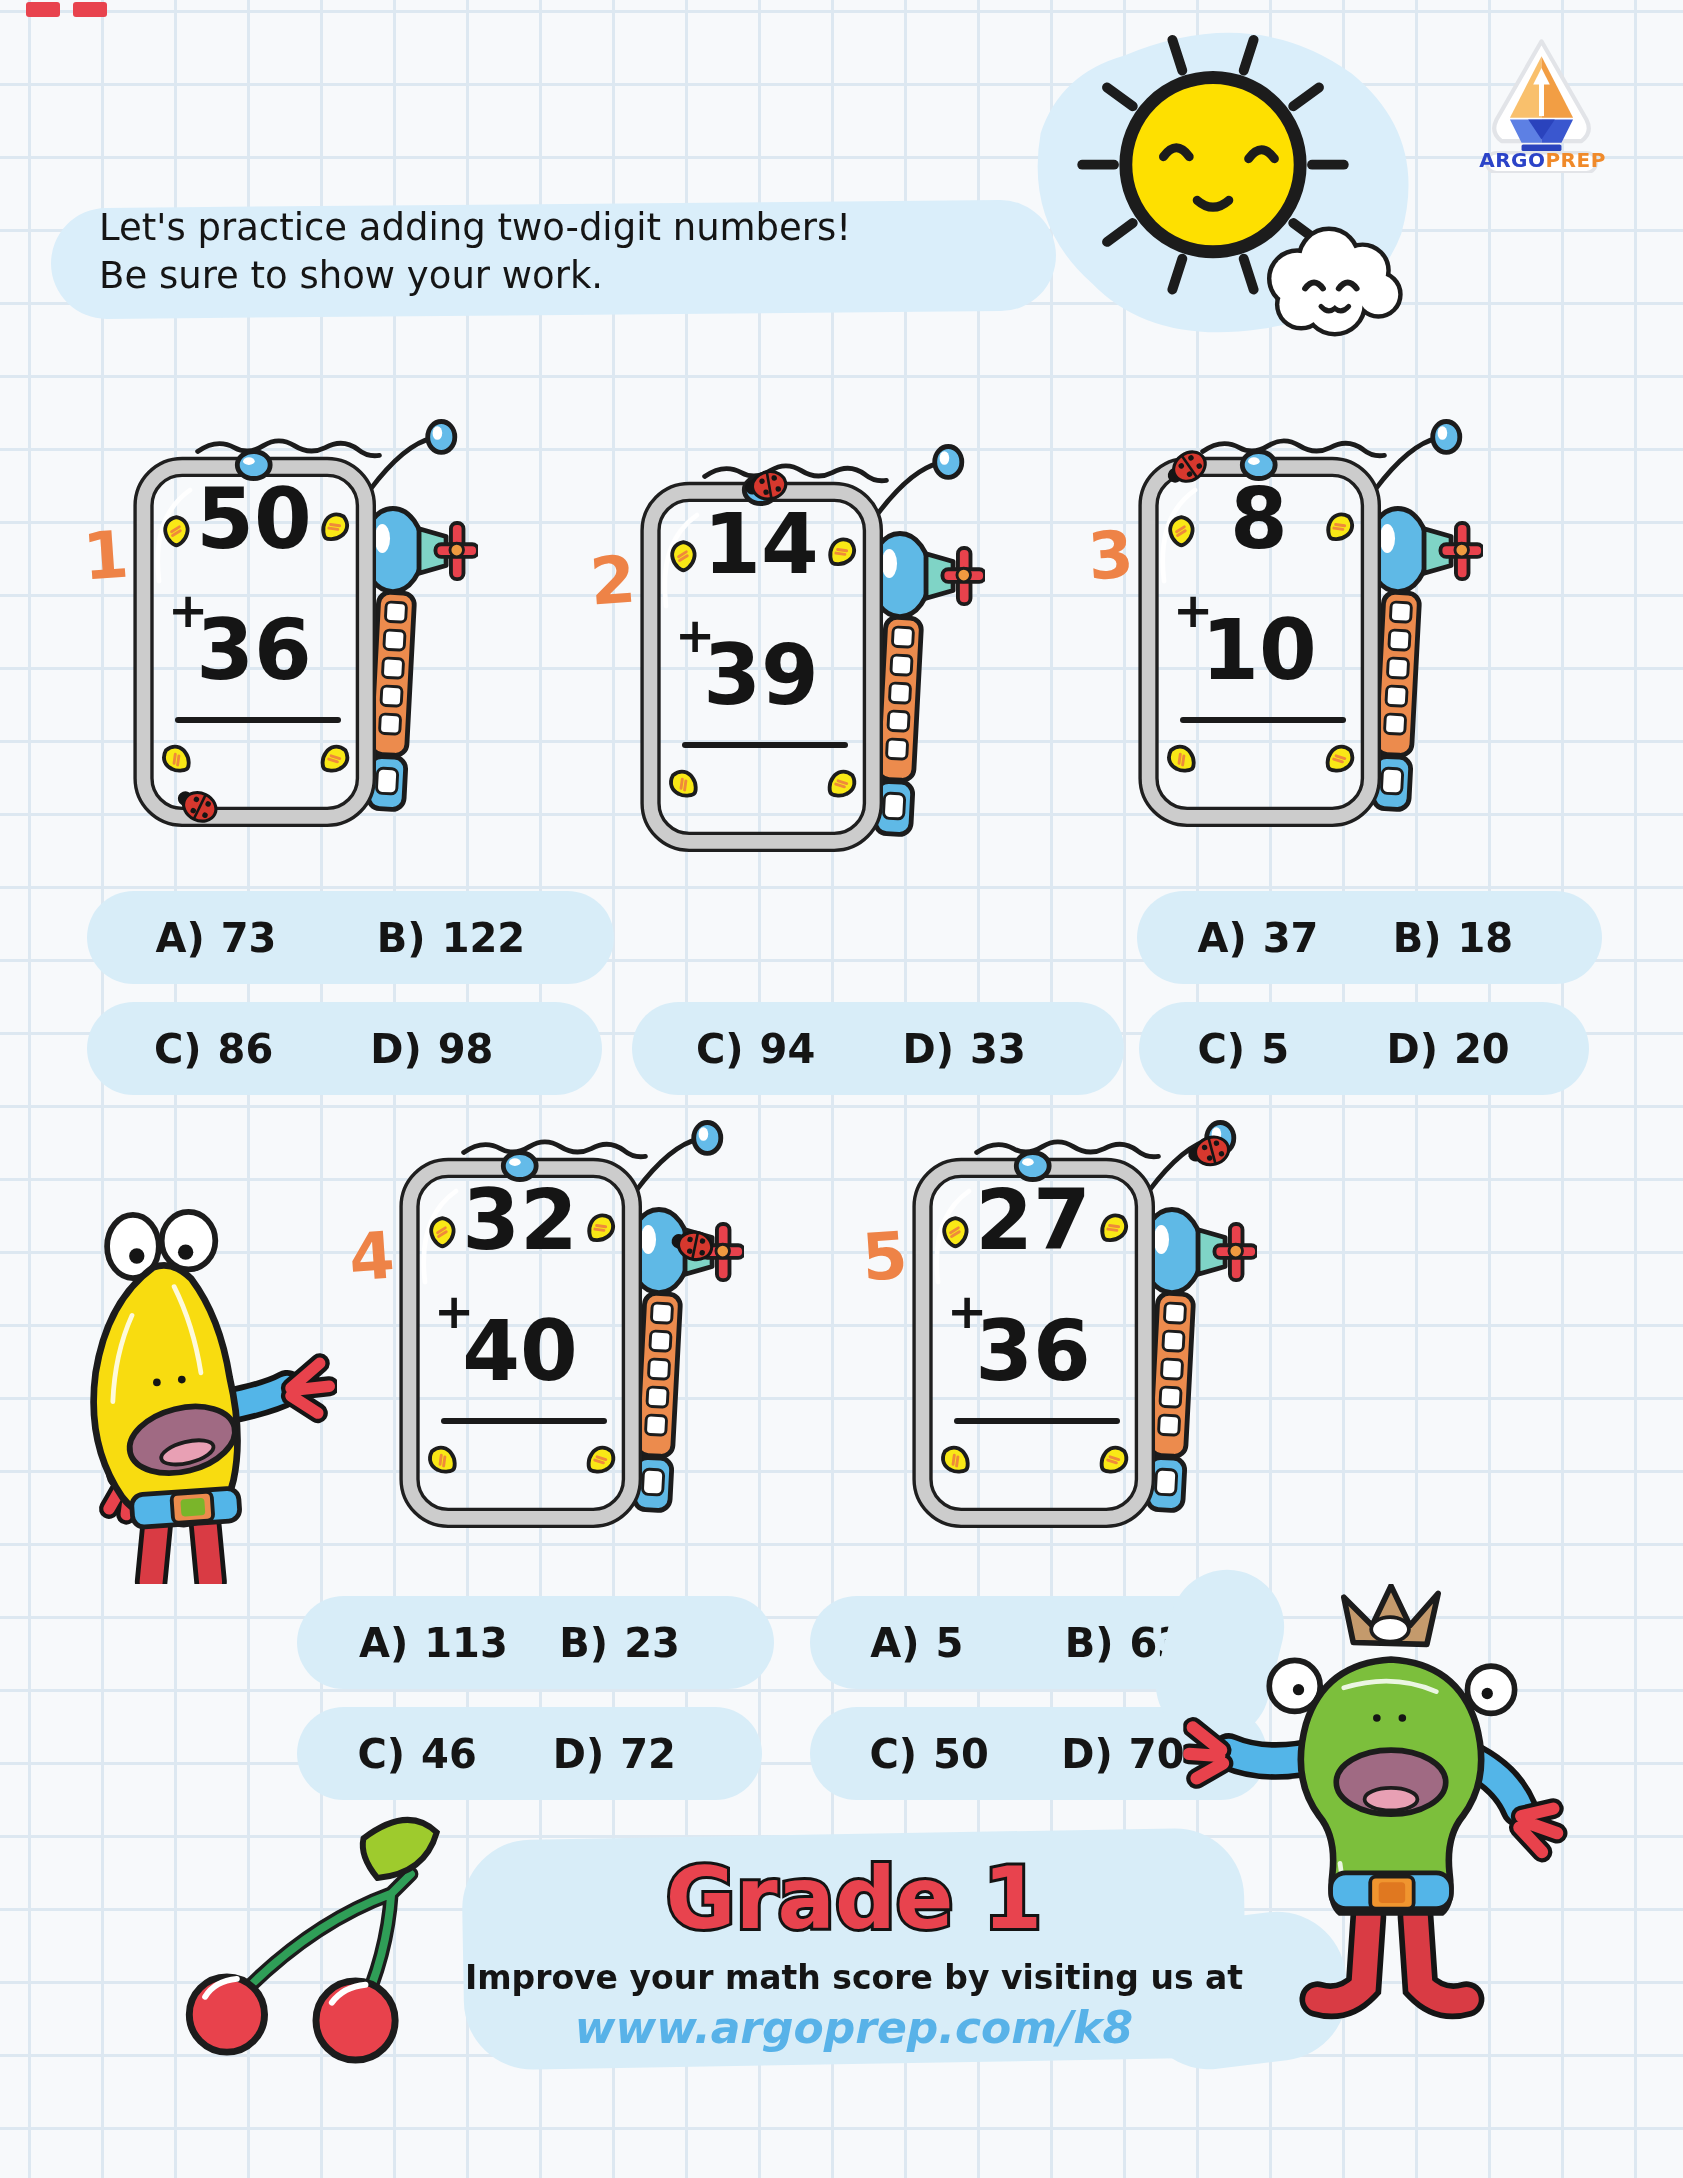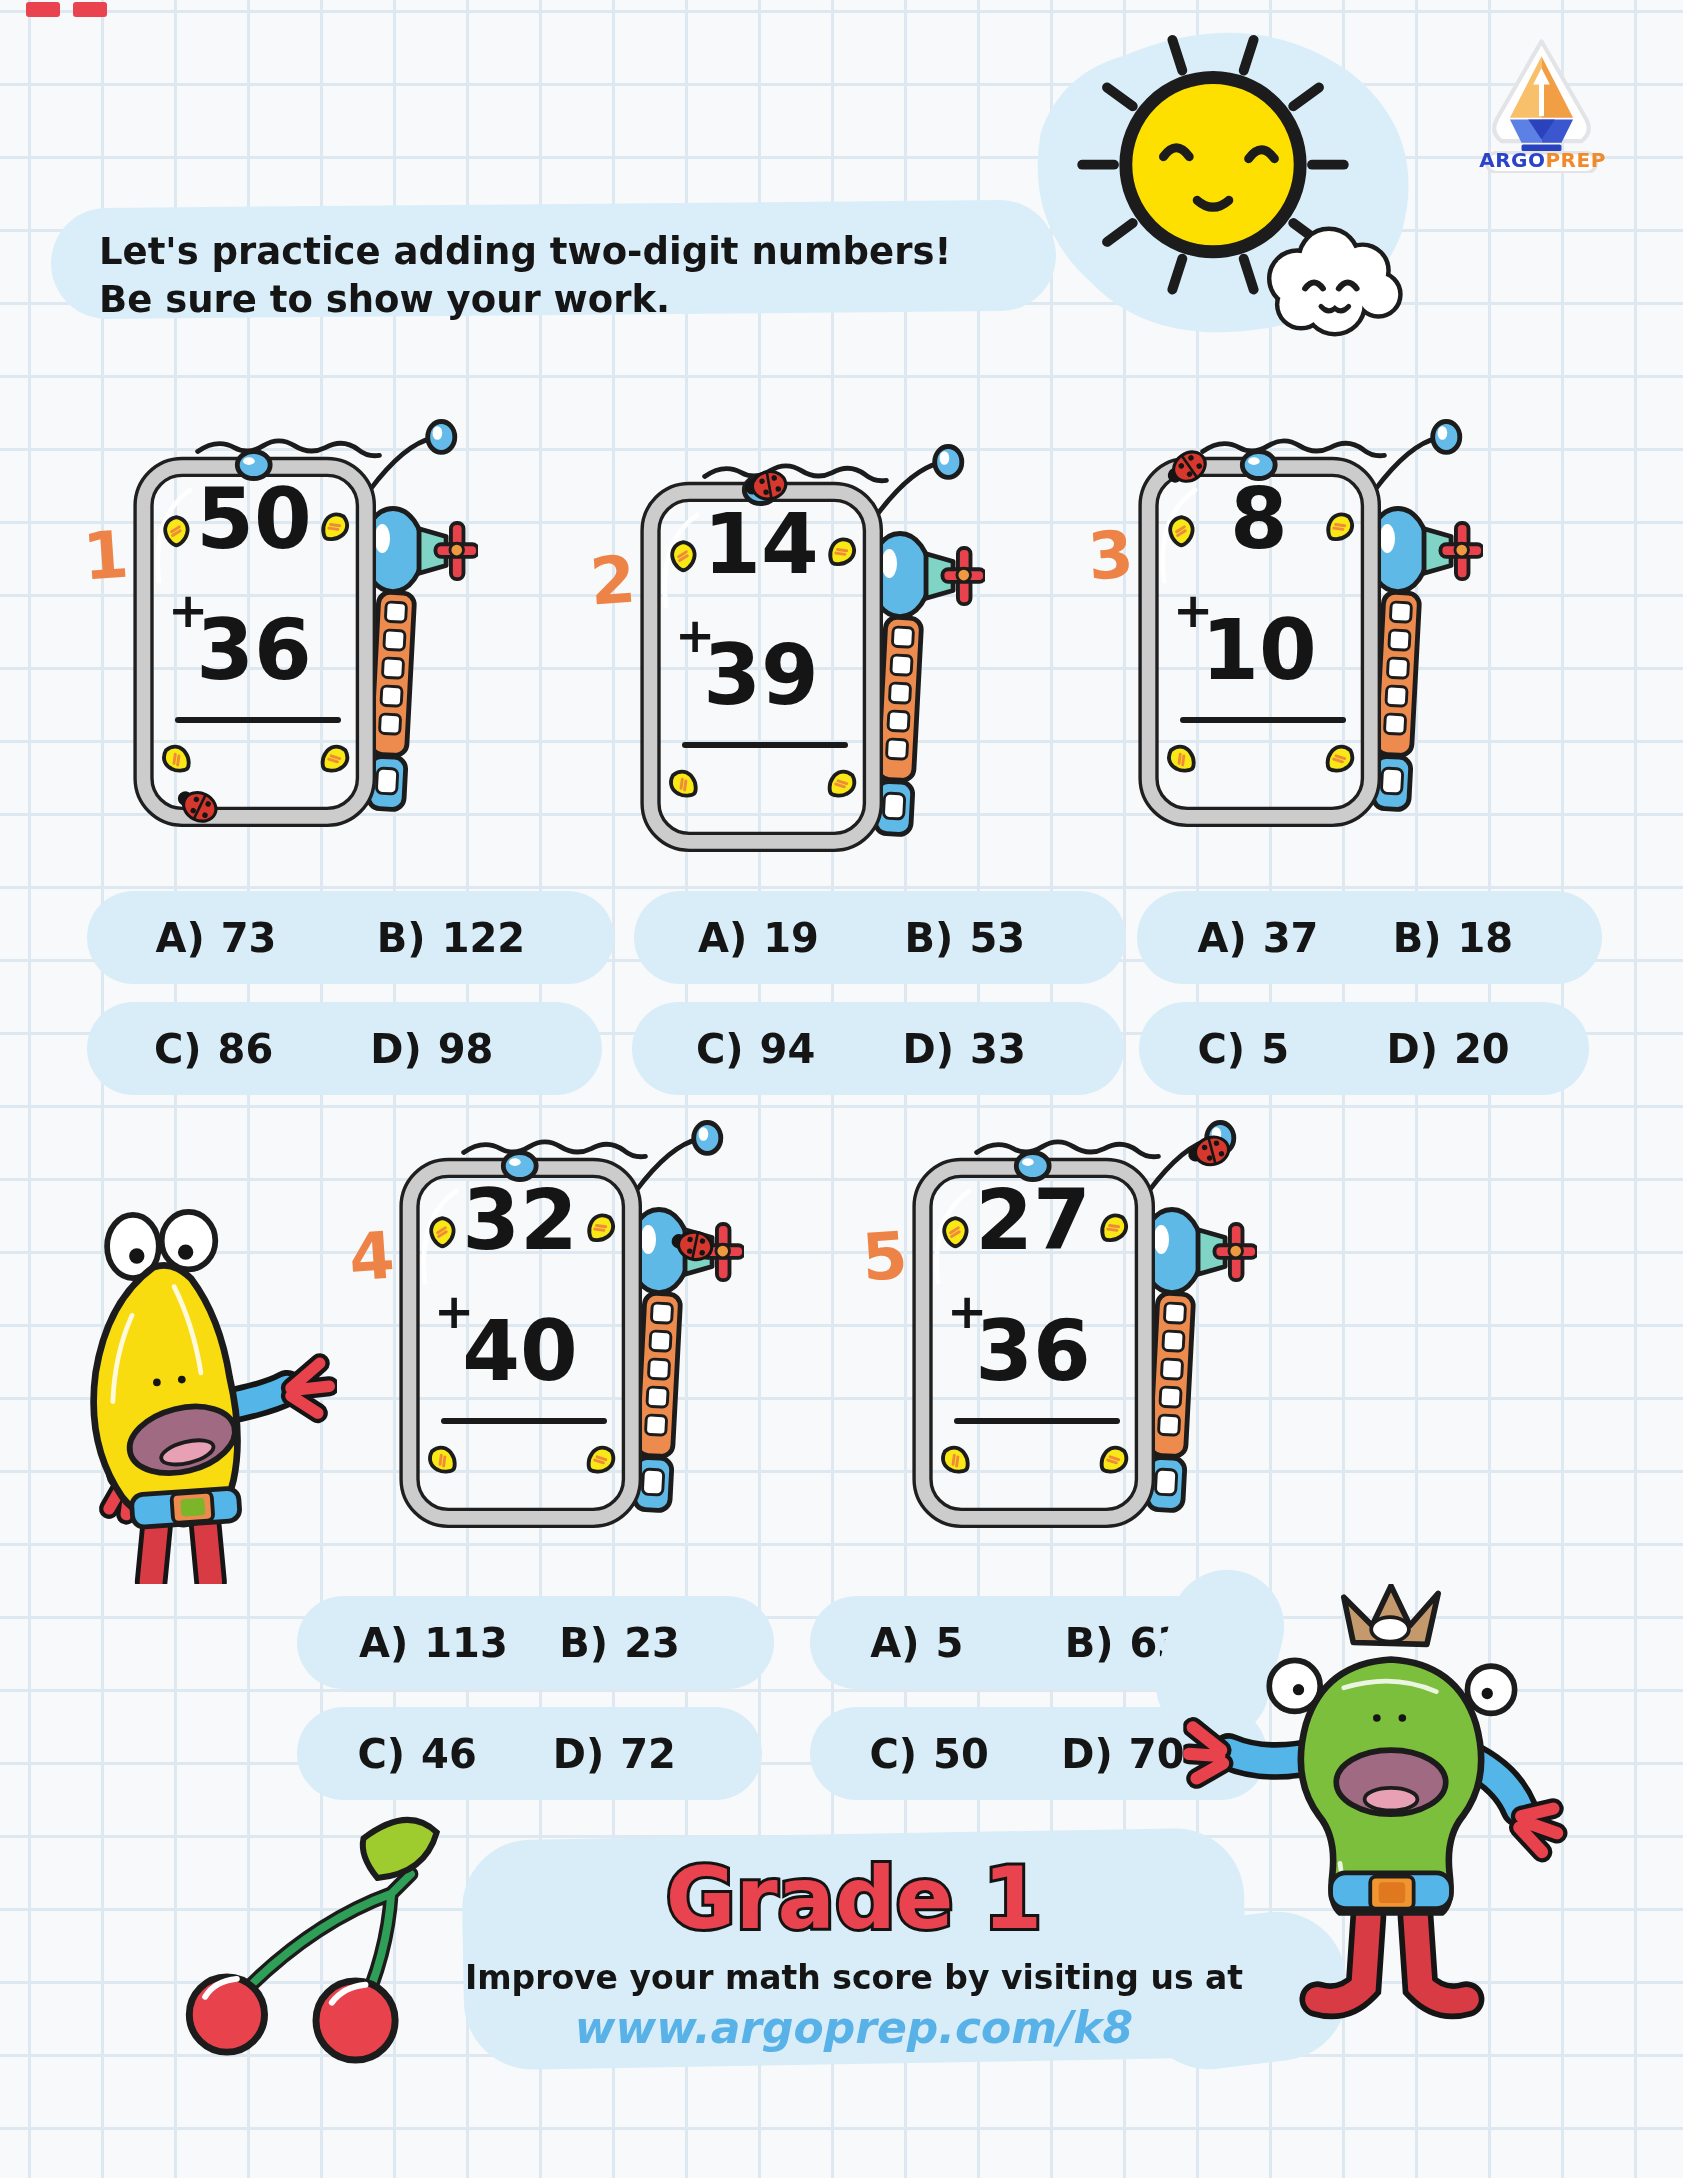--- a/index.html
+++ b/index.html
@@ -13,21 +13,21 @@
     background-position:28px 10px;
     font-family:"DejaVu Sans", sans-serif;
     color:#151515;
   }
   .abs{position:absolute;}
   
   .title{left:81px; top:48px; font-size:156px; font-weight:800; letter-spacing:4px; line-height:1;}
   .title span{-webkit-text-stroke:9px #141414; paint-order:stroke fill; display:inline-block;}
   
   .intro-blob{left:51px; top:204px; width:1005px; height:111px; background:#daeefa; border-radius:57px; transform:rotate(-0.5deg);}
-  .intro-text{left:99px; top:228px; font-size:37px; font-weight:700; line-height:1.3;}
+  .intro-text{left:99px; top:204px; font-size:37px; font-weight:400; line-height:1.3;}
   
   .problem{width:406px; height:436px;}
   .prob-label{left:4px; top:101px; font-size:65px; font-weight:800; color:#ee8347; transform:rotate(-4deg);}
   .board{left:51px; top:0; width:348px; height:417px;}
   .num-top{left:76px; top:55px; width:198px; text-align:center; font-size:83px; font-weight:800;}
   .num-plus{left:89px; top:166px; font-size:48px; font-weight:800;}
   .num-bottom{left:76px; top:186px; width:198px; text-align:center; font-size:83px; font-weight:800;}
   .sum-line{left:96px; top:301px; width:166px; height:6px; background:#1a1a1a; border-radius:3px;}
   .bug{width:46px; height:42px;}
   
@@ -327,24 +327,20 @@
 
   <div class="abs pill" style="left:87px; top:891px; width:527px;">
     <span class="ans a1"><span class="k">A)</span><span class="v">73</span></span>
     <span class="ans a2"><span class="k">B)</span><span class="v">122</span></span>
   </div>
   <div class="abs pill" style="left:87px; top:1002px; width:515px;">
     <span class="ans a1"><span class="k">C)</span><span class="v">86</span></span>
     <span class="ans a2"><span class="k">D)</span><span class="v">98</span></span>
   </div>
 
-  <div class="abs pill" style="left:634px; top:891px; width:492px;">
-    <span class="ans a1"><span class="k">A)</span><span class="v">19</span></span>
-    <span class="ans a2"><span class="k">B)</span><span class="v">53</span></span>
-  </div>
   <div class="abs pill" style="left:632px; top:1002px; width:492px;">
     <span class="ans a1"><span class="k">C)</span><span class="v">94</span></span>
     <span class="ans a2"><span class="k">D)</span><span class="v">33</span></span>
   </div>
 
   <div class="abs pill" style="left:1137px; top:891px; width:465px;">
     <span class="ans a1"><span class="k">A)</span><span class="v">37</span></span>
     <span class="ans a2"><span class="k">B)</span><span class="v">18</span></span>
   </div>
   <div class="abs pill" style="left:1139px; top:1002px; width:450px;">

